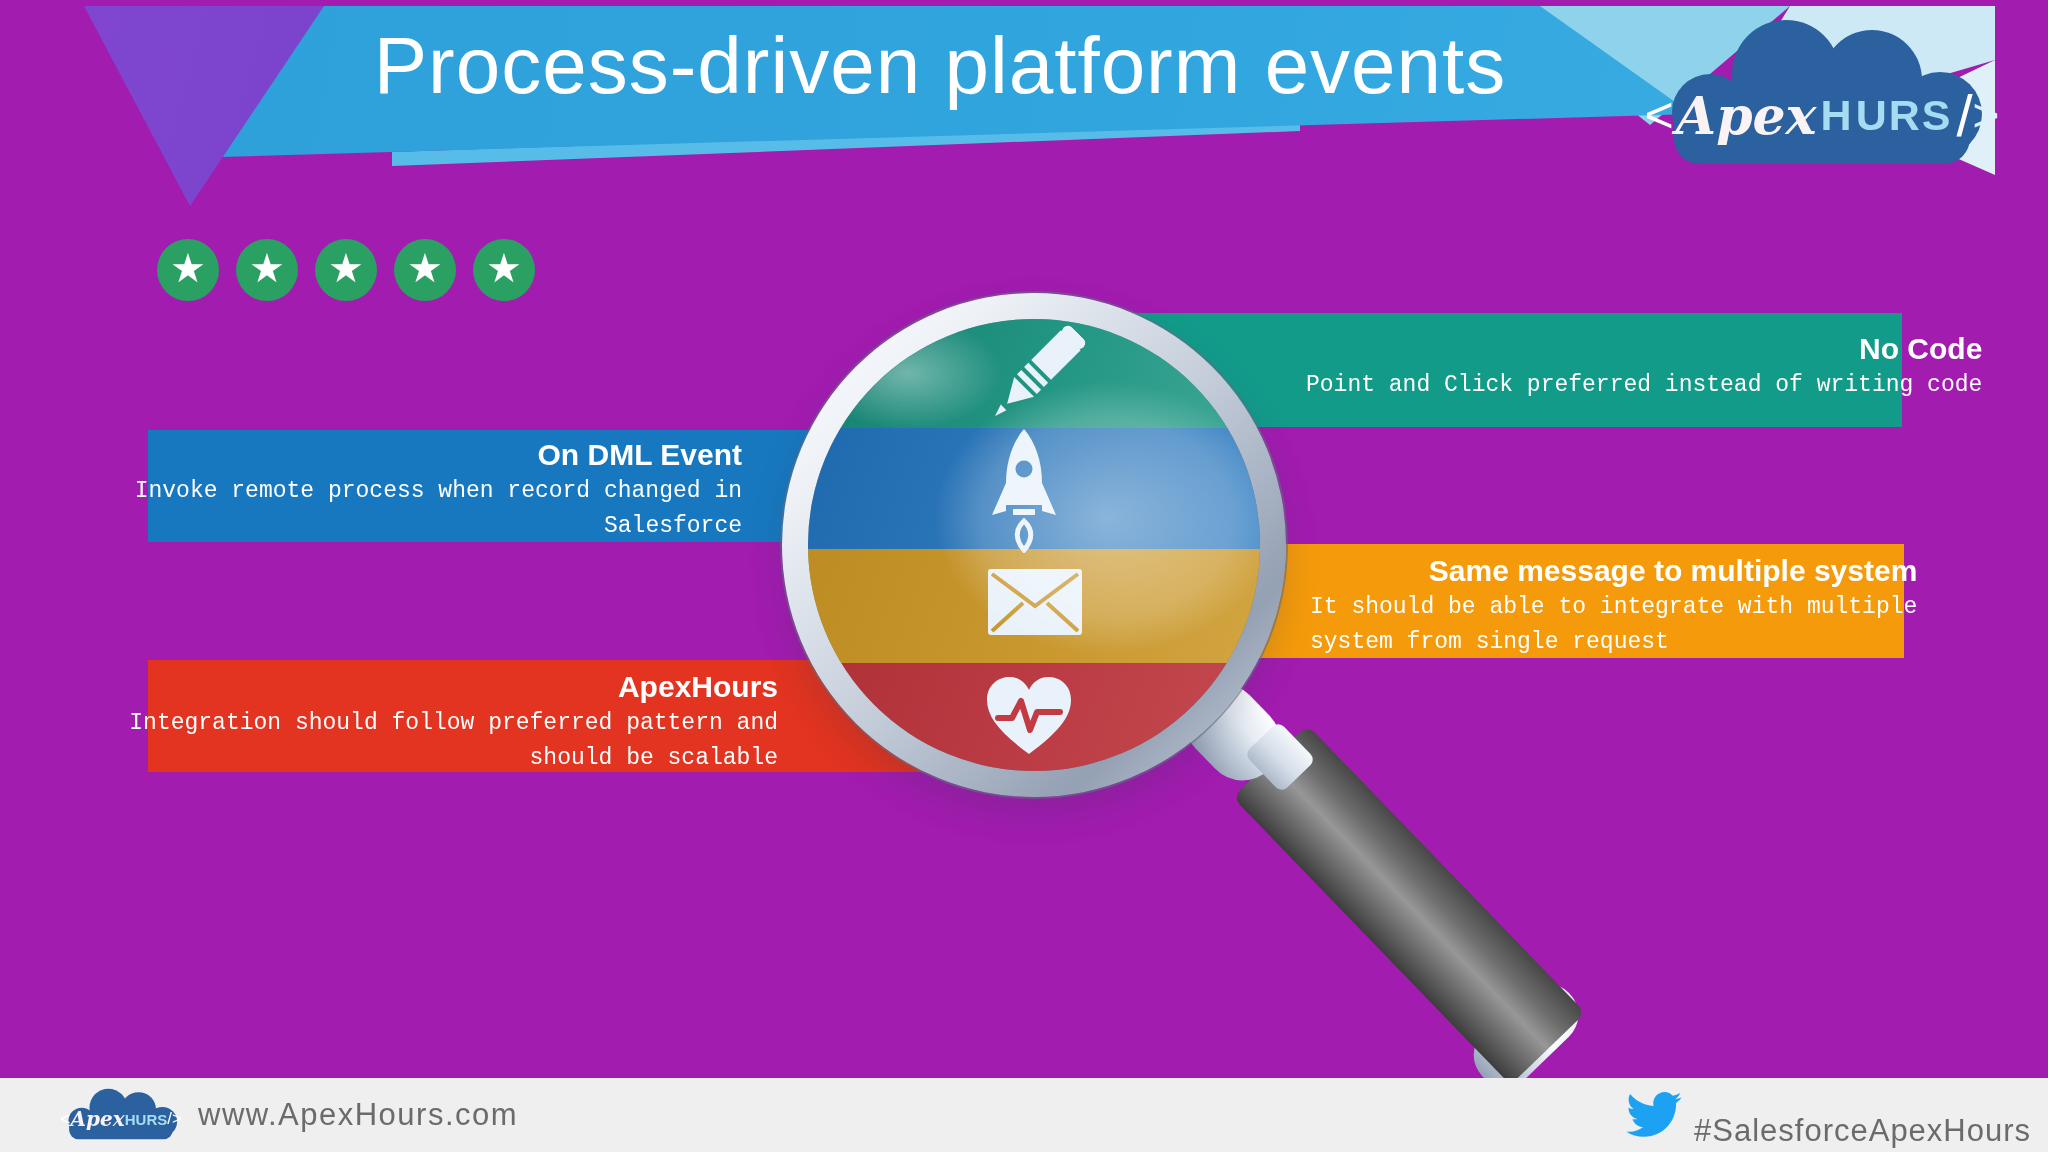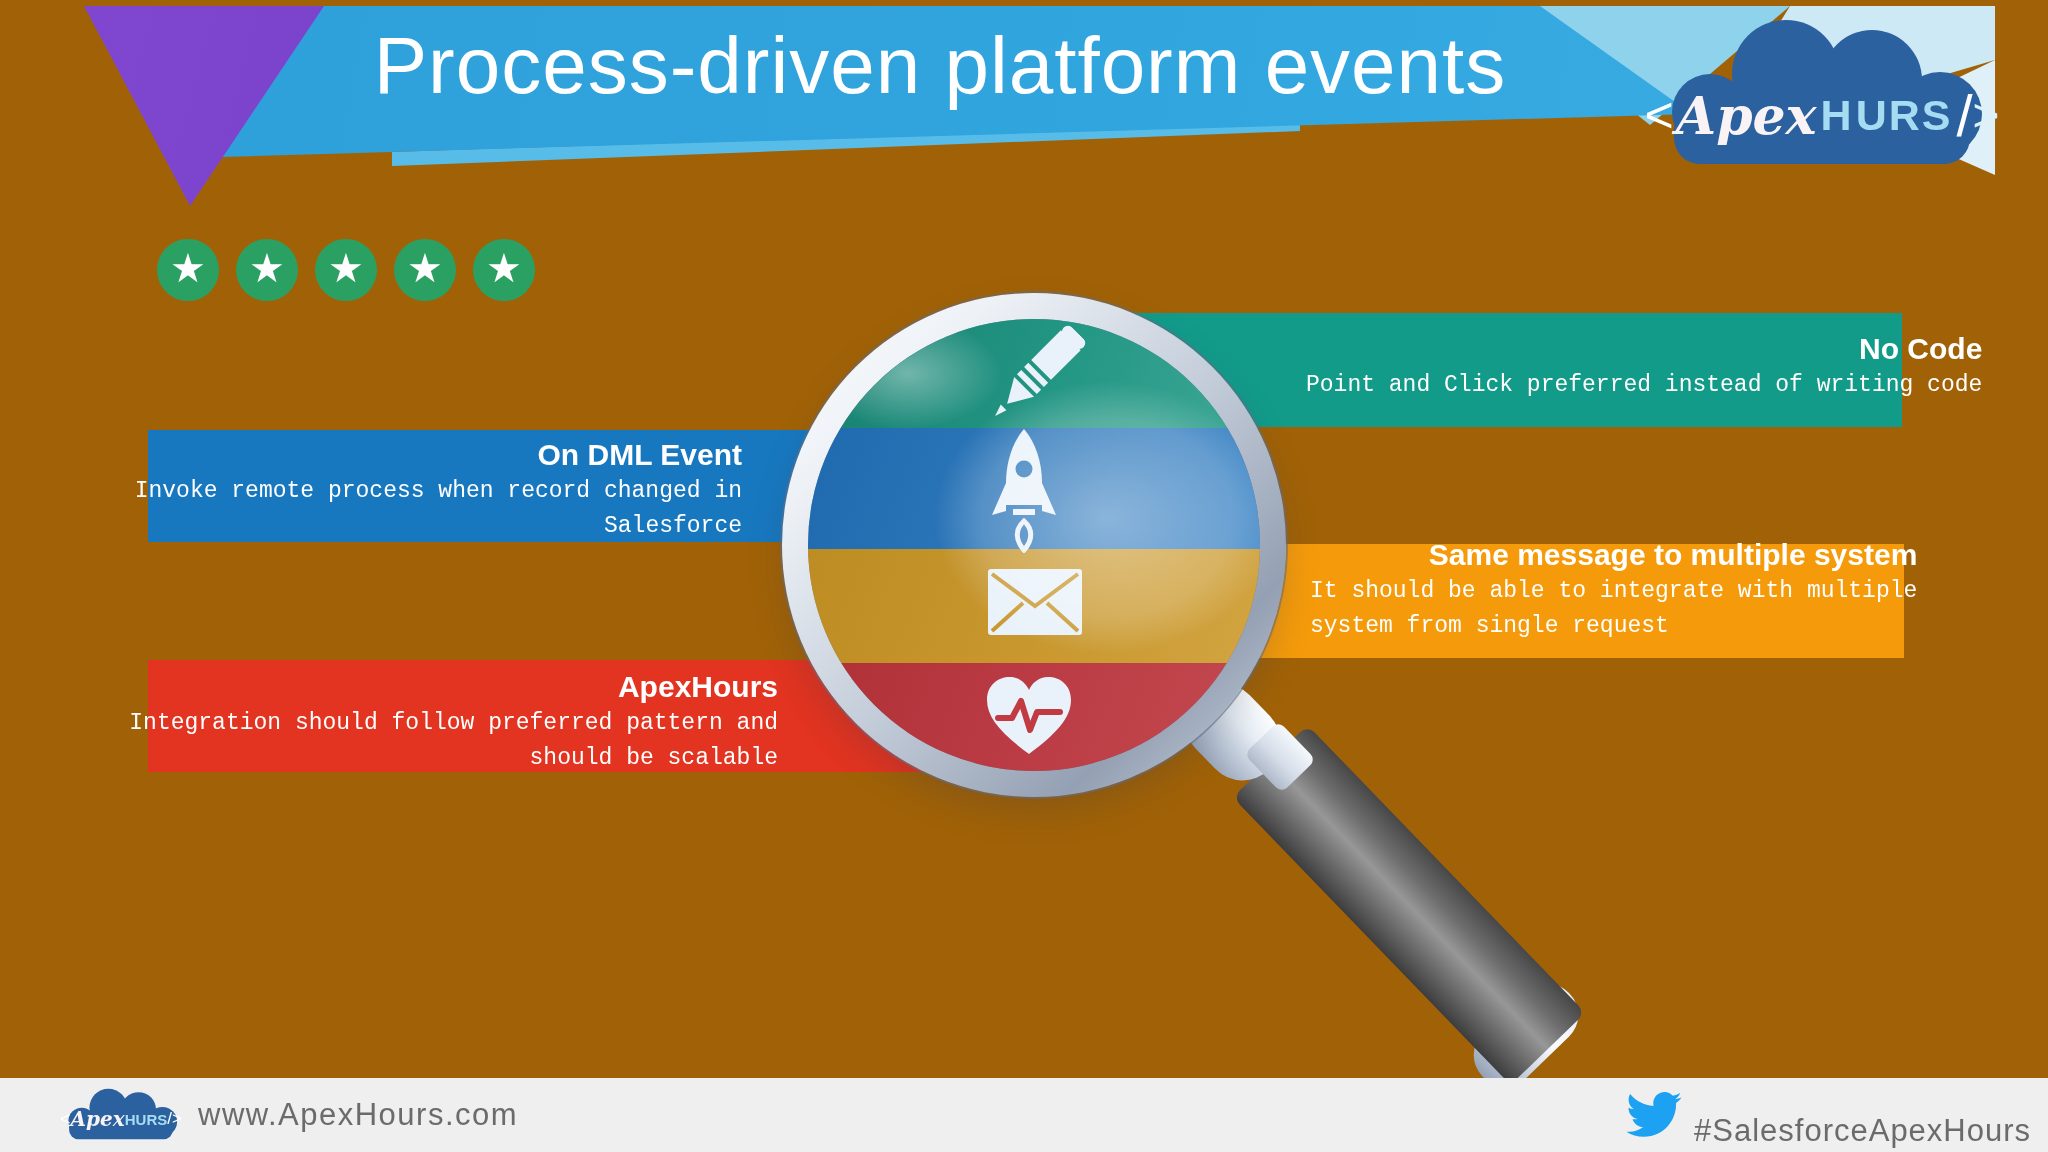--- a/index.html
+++ b/index.html
@@ -1,16 +1,16 @@
 <!DOCTYPE html>
 <html><head>
 <meta charset="utf-8">
 <style>
   html,body{margin:0;padding:0;background:#ffffff;}
-  .stage{position:relative;width:2048px;height:1152px;overflow:hidden;background:#a16207;
+  .stage{position:relative;width:2048px;height:1152px;overflow:hidden;background:#a21caf;
          font-family:"Liberation Sans",sans-serif;}
   .abs{position:absolute;}
 
   
   .wedge-a{left:0;top:0;width:2048px;height:220px;background:#8FD2EC;
            clip-path:polygon(1500px 6px,1790px 6px,1650px 125px);z-index:2;}
   .wedge-b{left:0;top:0;width:2048px;height:220px;background:#CDE9F5;
            clip-path:polygon(1790px 6px,1995px 6px,1995px 60px,1705px 145px);z-index:1;}
   .wedge-c{left:0;top:0;width:2048px;height:220px;background:#DFF0F8;
            clip-path:polygon(1995px 60px,1995px 175px,1870px 120px);z-index:1;}
@@ -48,21 +48,21 @@
   .bar{z-index:2;}
   .bar-no-code{left:960px;top:313px;width:942px;height:114px;background:#139B8A;}
   .bar-dml{left:148px;top:430px;width:1002px;height:112px;background:#1878BF;}
   .bar-multi{left:852px;top:544px;width:1052px;height:114px;background:#F59B0B;}
   .bar-scalable{left:148px;top:660px;width:954px;height:112px;background:#E23420;}
   .bar-text{z-index:3;color:#ffffff;}
   .bar-title{font-size:30px;font-weight:bold;line-height:38px;white-space:nowrap;text-align:right;}
   .bar-line{font-size:23px;line-height:35px;white-space:nowrap;font-family:Liberation Mono, monospace;}
   .t-no-code{left:1306px;top:330px;text-align:left;}
   .t-dml{right:1306px;top:436px;text-align:right;}
-  .t-multi{left:1310px;top:536px;text-align:left;}
+  .t-multi{left:1310px;top:552px;text-align:left;}
   .t-scalable{right:1270px;top:668px;text-align:right;}
 
   
   .collar{left:1180px;top:694px;width:105px;height:76px;border-radius:38px;z-index:4;
           transform:rotate(46deg);
           background:linear-gradient(to bottom,#FDFEFF 0%,#E8EEF5 35%,#B9C4D4 75%,#9DA9BC 100%);}
   .neck{left:1253px;top:733px;width:54px;height:48px;border-radius:8px;z-index:4;
           transform:rotate(46deg);
           background:linear-gradient(to bottom,#F4F8FC 0%,#D6DEE9 55%,#AEB9C9 100%);}
   .handle{left:1209px;top:853px;width:400px;height:104px;border-radius:10px;z-index:4;

